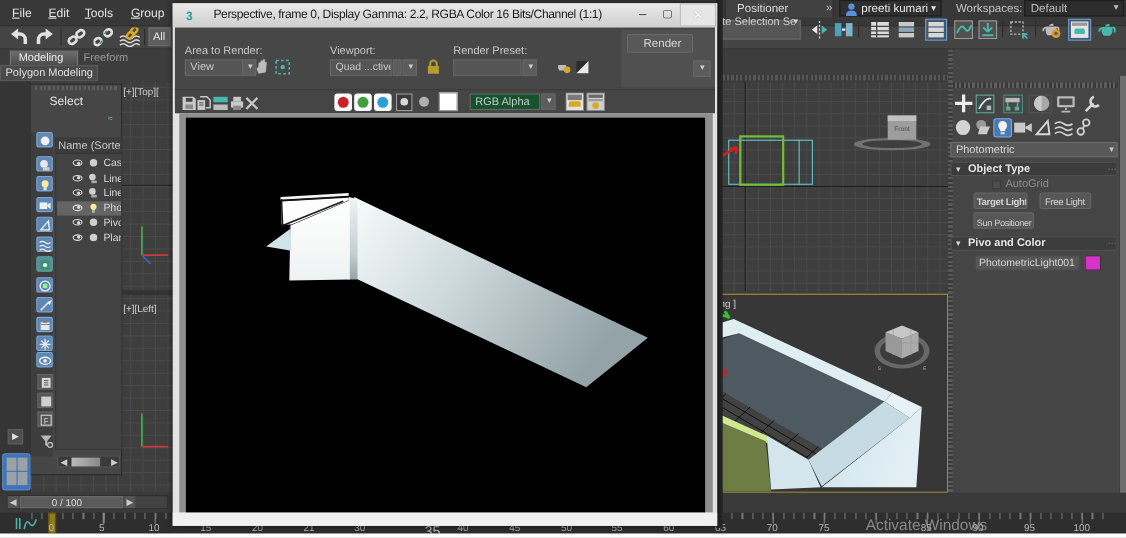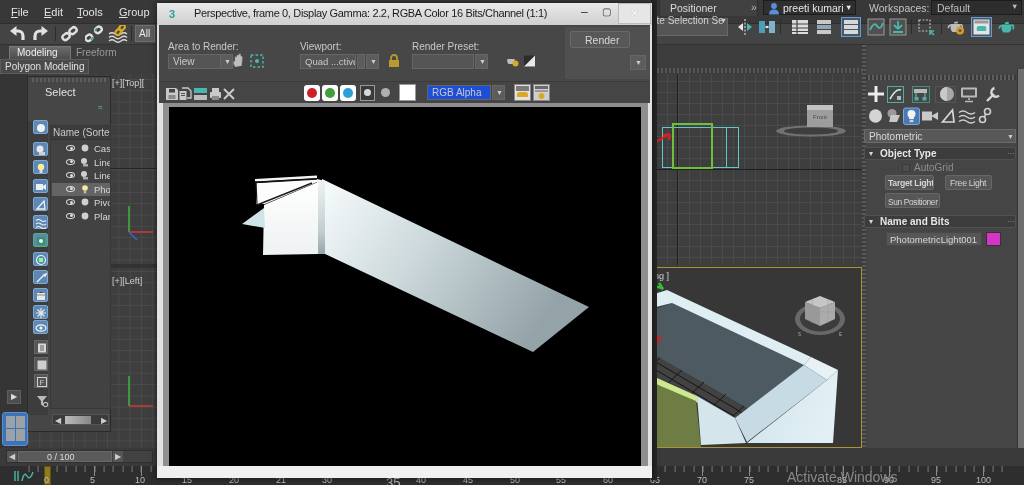--- a/index.html
+++ b/index.html
@@ -370,21 +370,21 @@
   </div>
   <div class="abs" style="left:83px;top:130px;width:47px;height:15px;background:#565656;border:1px solid #666;border-radius:2px;white-space:nowrap;overflow:hidden;">
     <span class="abs" style="left:4px;top:2px;font-size:8.7px;letter-spacing:-0.3px;color:#d4d4d4;">Free Light</span>
   </div>
   <div class="abs" style="left:23px;top:148px;width:55px;height:15px;background:#565656;border:1px solid #666;border-radius:2px;white-space:nowrap;overflow:hidden;">
     <span class="abs" style="left:2px;top:2.5px;font-size:8.4px;letter-spacing:-0.35px;color:#d4d4d4;">Sun Positioner</span>
   </div>
 
   <div class="abs" style="left:2px;top:170px;width:152px;height:13px;background:#3c3c3c;border:1px solid #515151;border-radius:2px;white-space:nowrap;">
     <span class="abs" style="left:4px;top:1px;font-size:8px;color:#d6d6d6;">▾</span>
-    <span class="abs" style="left:15px;top:0px;font-size:10px;font-weight:bold;color:#e6e6e6;">Name and Bits</span>
+    <span class="abs" style="left:15px;top:0px;font-size:10px;font-weight:bold;color:#e6e6e6;">Pivo and Color</span>
     <span class="abs" style="left:142px;top:1px;font-size:8px;color:#888;">⋯</span>
   </div>
   <div class="abs" style="left:24px;top:187px;width:96px;height:14px;background:#565656;border:1px solid #484848;white-space:nowrap;overflow:hidden;">
     <span class="abs" style="left:3px;top:1px;font-size:9.5px;color:#d8d8d8;">PhotometricLight001</span>
   </div>
   <div class="abs" style="left:124px;top:187px;width:15px;height:14px;background:#d633c8;border:1px solid #333;"></div>
 </div>
 
 <div class="abs" style="left:0;top:448px;width:1024px;height:18px;background:#3a3a3a;">
 
@@ -696,21 +696,21 @@
     <div class="abs" style="left:148px;top:6px;width:10px;height:10px;background:#cc2027;border-radius:50%;"></div>
     <div class="abs" style="left:163px;top:3px;width:16px;height:16px;background:#fdfdfd;border-radius:3px;"></div>
     <div class="abs" style="left:166px;top:6px;width:10px;height:10px;background:#3fa03c;border-radius:50%;"></div>
     <div class="abs" style="left:181px;top:3px;width:16px;height:16px;background:#fdfdfd;border-radius:3px;"></div>
     <div class="abs" style="left:184px;top:6px;width:10px;height:10px;background:#2b9fd8;border-radius:50%;"></div>
     <div class="abs" style="left:201px;top:3px;width:15px;height:16px;background:#3a3a3a;border:1px solid #9a9a9a;"></div>
     <div class="abs" style="left:205px;top:7px;width:7px;height:7px;background:#d8d8d8;border-radius:50%;"></div>
     <div class="abs" style="left:222px;top:6px;width:9px;height:9px;background:#b0b0b0;border-radius:50%;"></div>
     <div class="abs" style="left:240px;top:2px;width:17px;height:17px;background:#ffffff;border:1px solid #999;"></div>
 
-    <div class="abs" style="left:268px;top:3px;width:64px;height:15px;background:#1d4ed8;border:1px solid #666;">
+    <div class="abs" style="left:268px;top:3px;width:64px;height:15px;background:#14532d;border:1px solid #666;">
       <span class="abs" style="left:4px;top:1px;font-size:10px;color:#c9c9c9;">RGB Alpha</span>
     </div>
     <div class="abs" style="left:333px;top:3px;width:13px;height:15px;background:#5c5c5c;border:1px solid #666;">
       <span class="abs" style="left:3px;top:3px;font-size:7px;color:#ccc;">▼</span>
     </div>
 
     <svg class="abs" style="left:355px;top:2px;" width="17" height="17" viewBox="0 0 17 17">
       <rect x="0.5" y="0.5" width="16" height="16" fill="#e2e2e2" stroke="#888"></rect>
       <rect x="2" y="2" width="13" height="5" fill="#7a7a7a"></rect>
       <path d="M3 13 h11 q0.5 -5 -2 -5 h-7 q-2.5 0 -2 5 Z" fill="#d9a827"></path>

